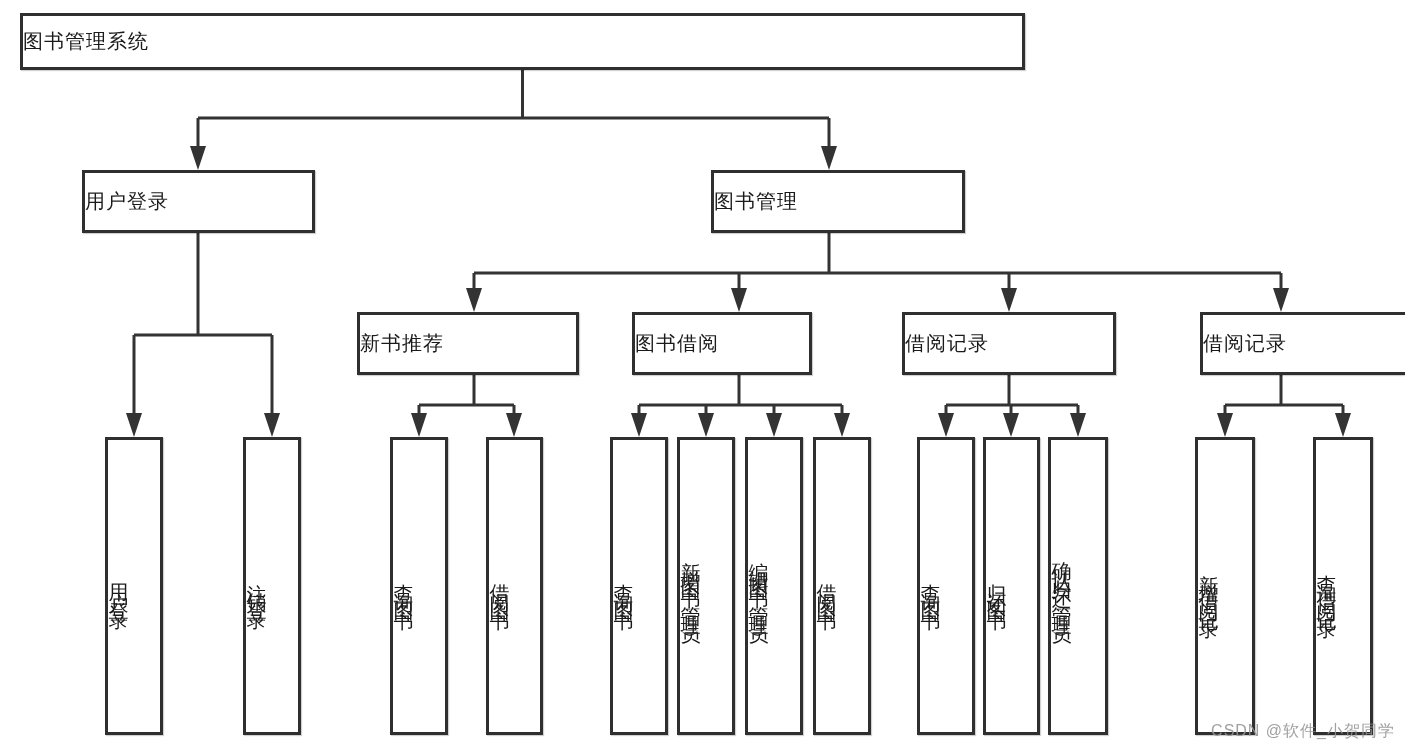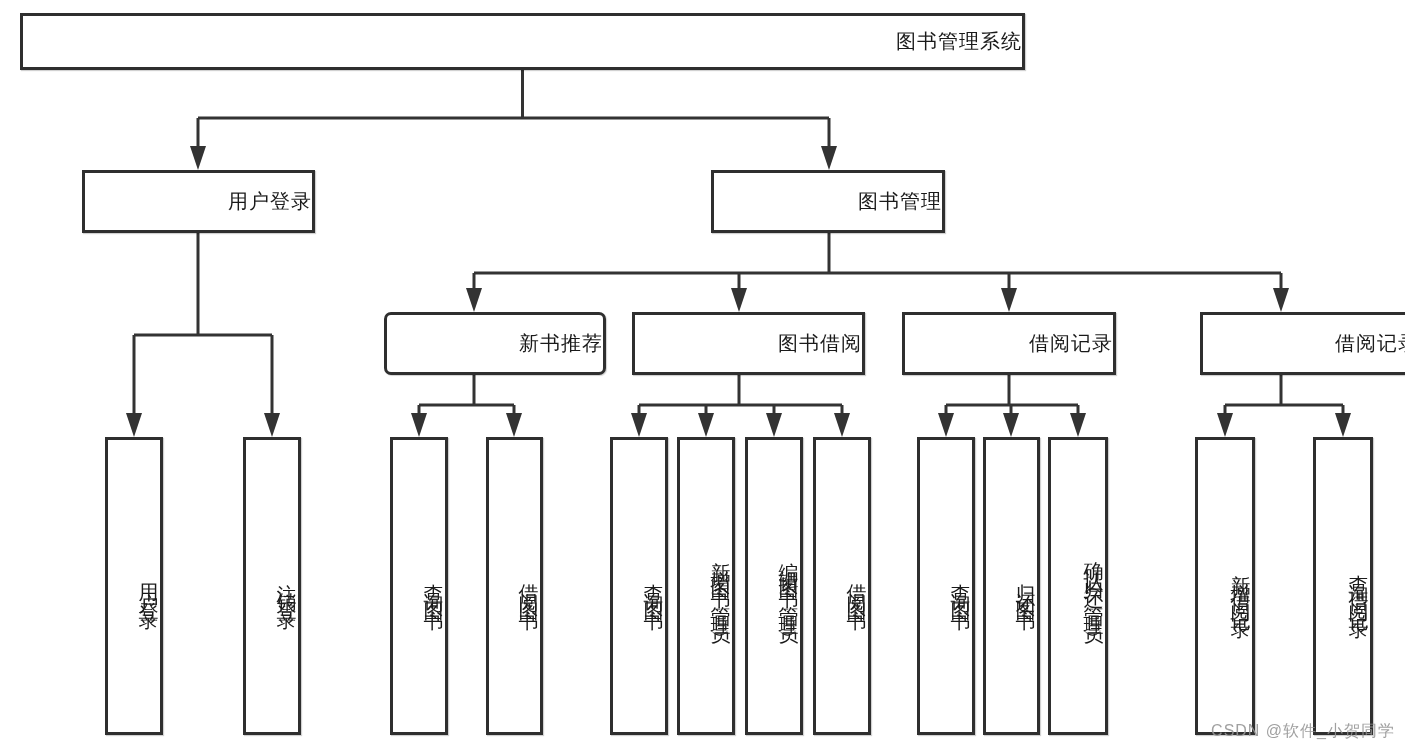--- a/index.html
+++ b/index.html
@@ -12,44 +12,44 @@
   }
   #connectors{
     position:absolute;left:0;top:0;width:1405px;height:747px;
     z-index:0;pointer-events:none;
   }
   .node{
     position:absolute;
     box-sizing:border-box;
     border:3px solid #2f2f2f;
     background:#ffffff;
-    display:flex;align-items:center;justify-content:flex-end;
+    display:flex;align-items:center;justify-content:flex-start;
     color:#1a1a1a;
     z-index:1;
     box-shadow:1px 1px 1px rgba(0,0,0,0.18);
   }
   .hnode{font-size:20px;letter-spacing:1px;white-space:nowrap;}
   .vnode{top:437px;height:298px;}
   .vnode .vtext{
     writing-mode:vertical-rl;
     text-orientation:mixed;
     font-size:20px;
     letter-spacing:9px;
     line-height:1.1;
     color:#1a1a1a;
     white-space:nowrap;
   }
   
   #n-root{left:20px;top:13px;width:1005px;height:57px;}
   
   #n-user-login{left:82px;top:170px;width:233px;height:63px;}
-  #n-book-mgmt{left:711px;top:170px;width:234px;height:63px;}
-  
-  #n-new-book{left:384px;top:312px;width:222px;height:63px;border-radius:7px;}
-  #n-book-borrow{left:632px;top:312px;width:233px;height:63px;}
+  #n-book-mgmt{left:711px;top:170px;width:254px;height:63px;}
+  
+  #n-new-book{left:357px;top:312px;width:222px;height:63px;}
+  #n-book-borrow{left:632px;top:312px;width:180px;height:63px;}
   #n-current-borrow{left:902px;top:312px;width:214px;height:63px;}
   #n-borrow-record{left:1200px;top:312px;width:222px;height:63px;font-family:Liberation Mono, monospace;}
   
   #l-user-login{left:105px;width:58px;}
   #l-logout{left:243px;width:58px;}
   #l-nb-query{left:390px;width:58px;}
   #l-nb-borrow{left:486px;width:57px;}
   #l-bb-query{left:610px;width:58px;}
   #l-bb-add{left:677px;width:58px;}
   #l-bb-edit{left:745px;width:58px;}

